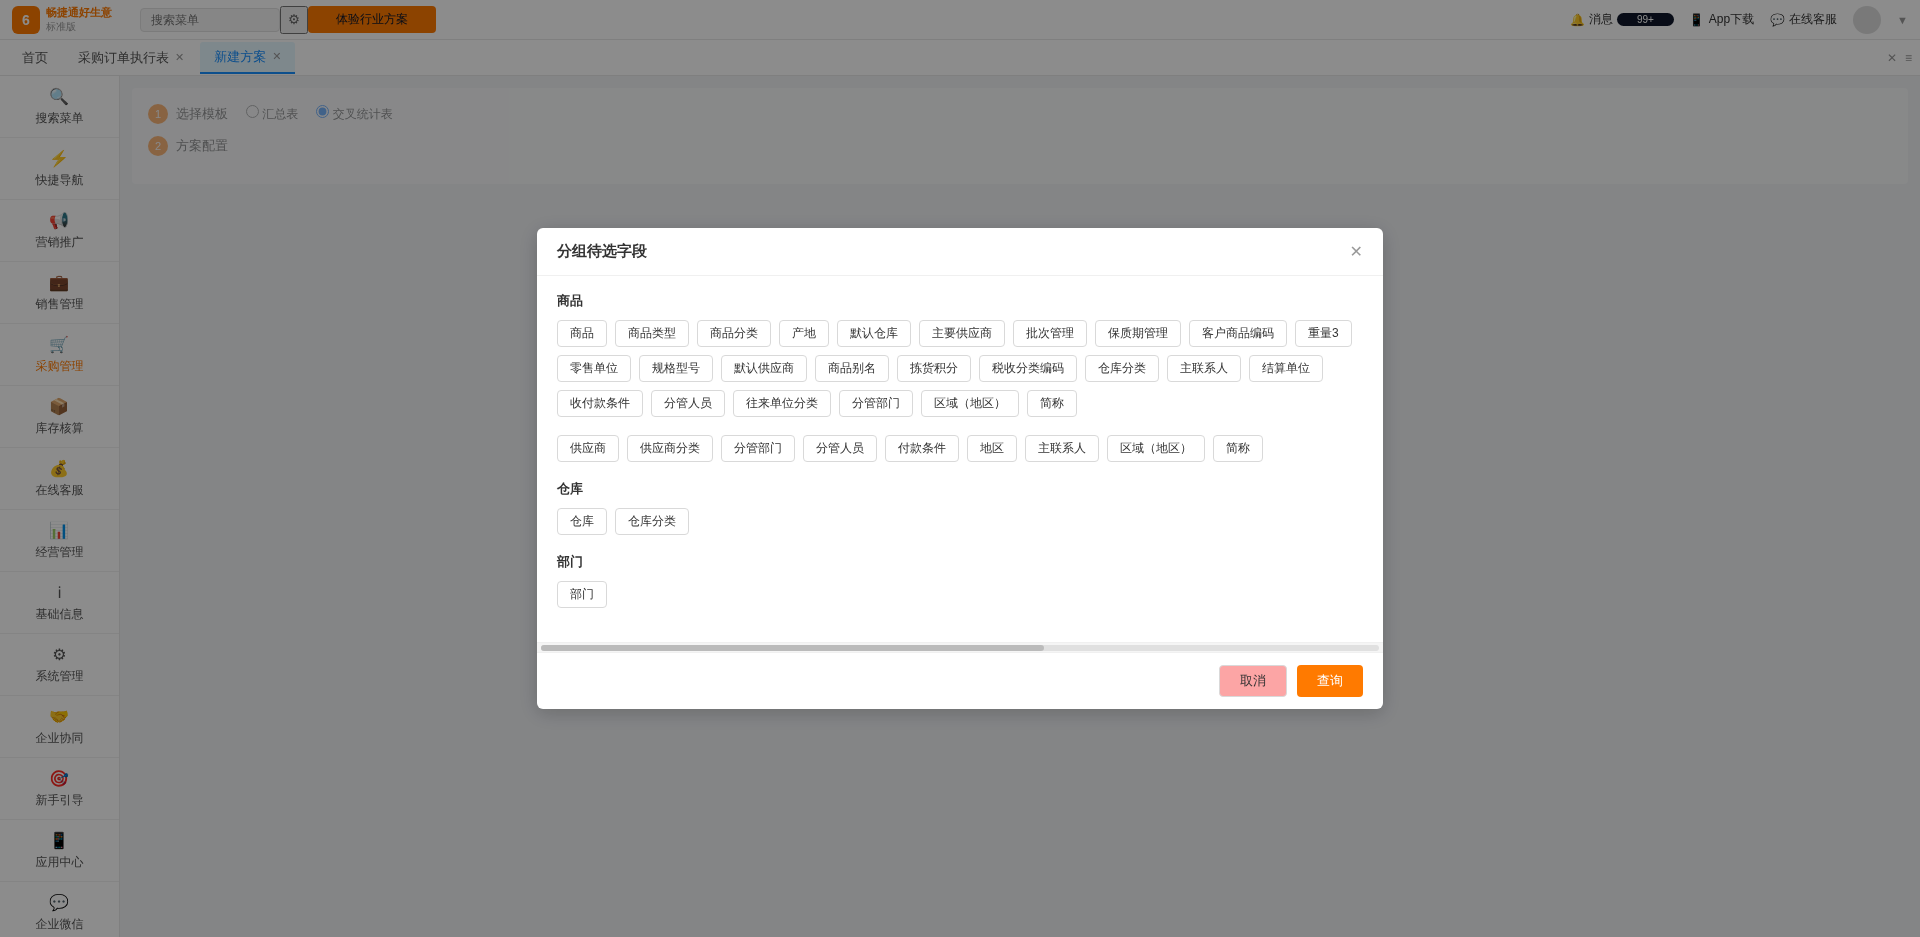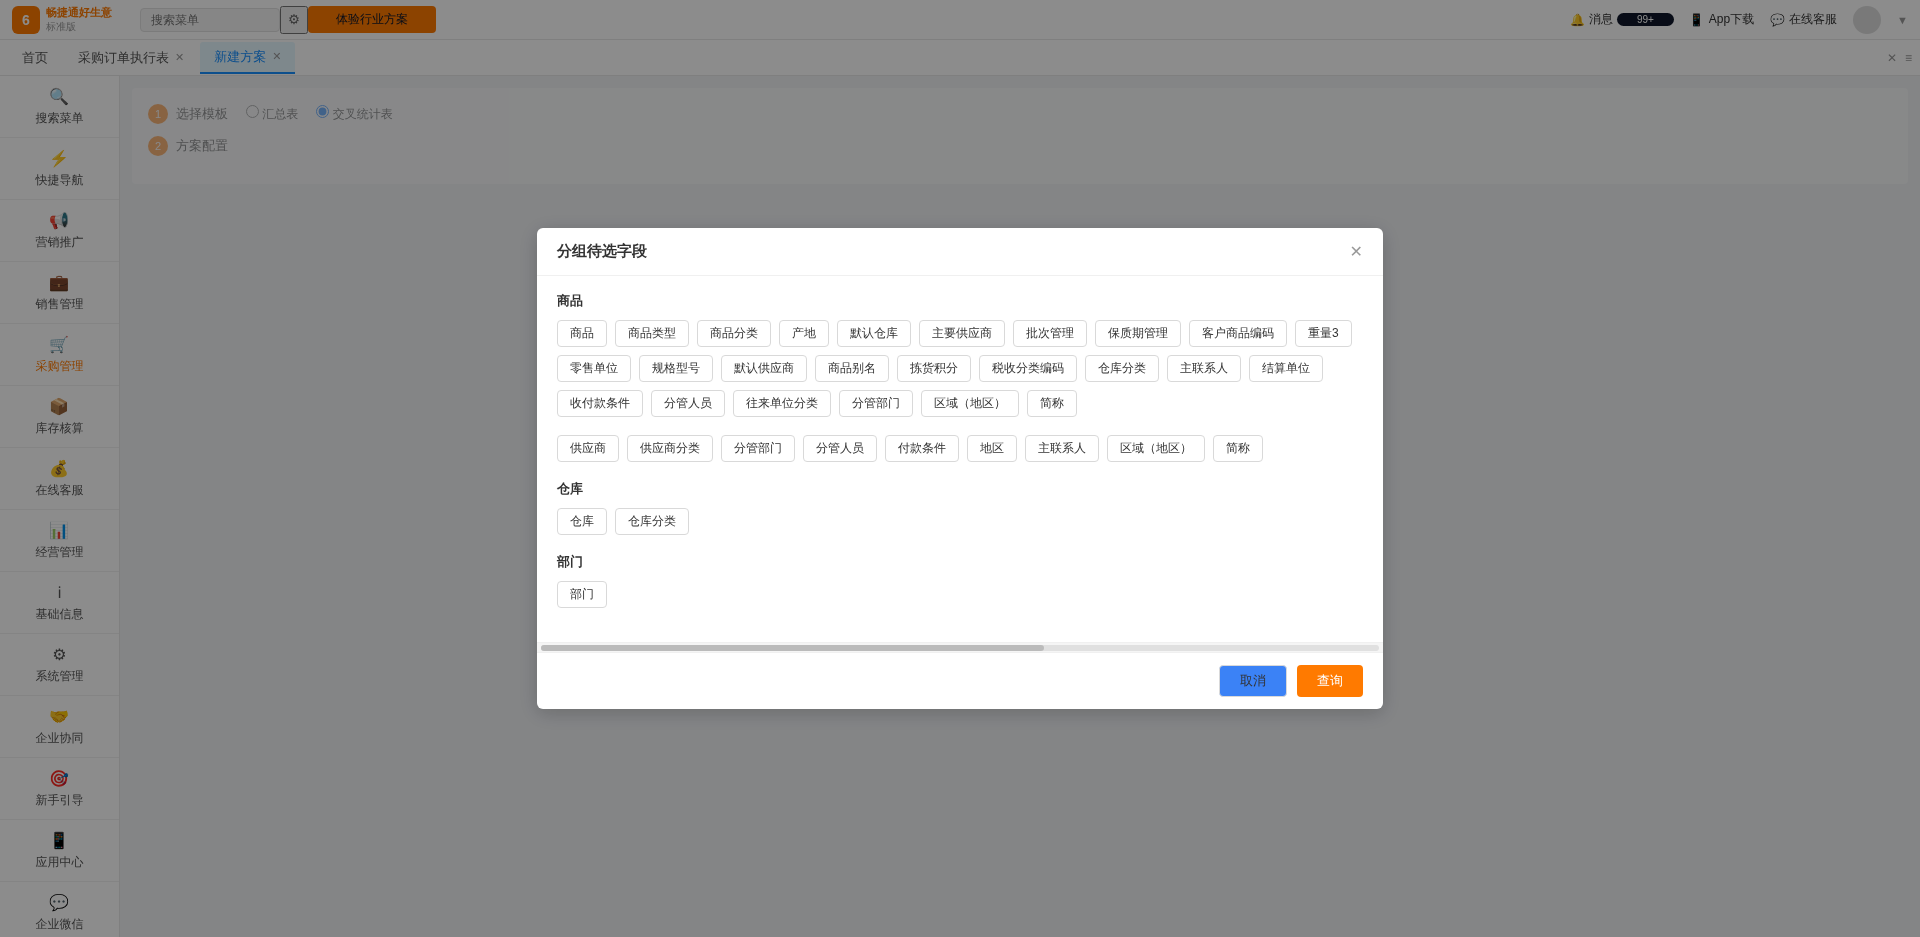--- a/index.html
+++ b/index.html
@@ -269,21 +269,21 @@
     }
     .modal-scroll-thumb {
       width: 60%;
       height: 6px;
       background: #bbb;
       border-radius: 3px;
     }
 
     
     .btn-cancel {
-      background: #3b82f6;
+      background: #fca5a5;
       border: 1px solid #d9d9d9;
       color: #333;
       padding: 6px 20px;
       border-radius: 4px;
       cursor: pointer;
       font-size: 13px;
     }
     .btn-confirm {
       background: #ff7a00;
       border: none;

